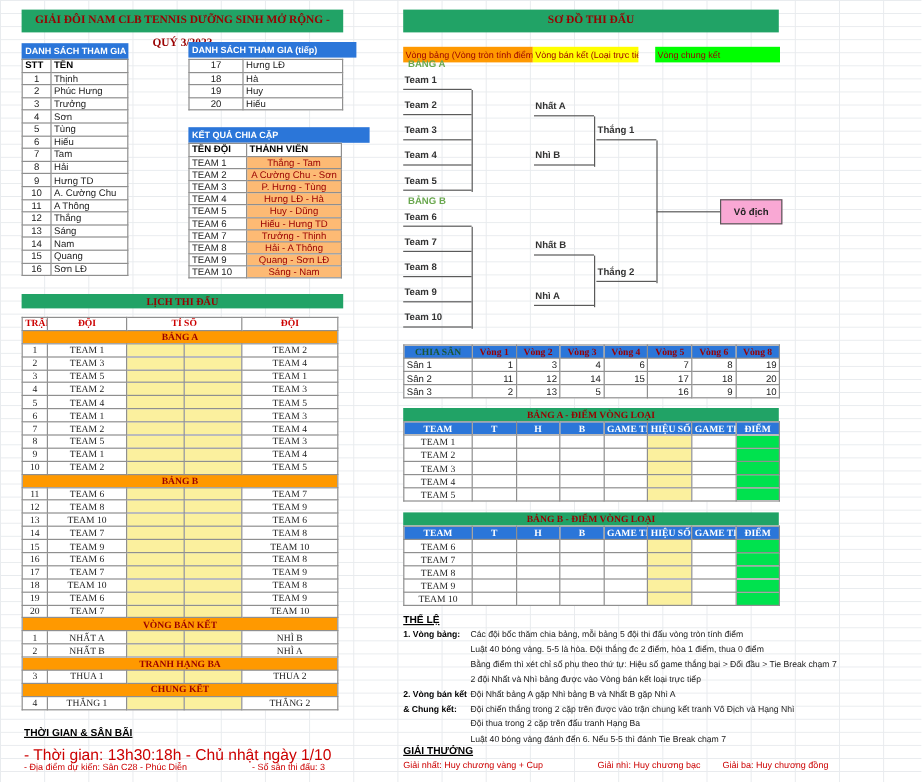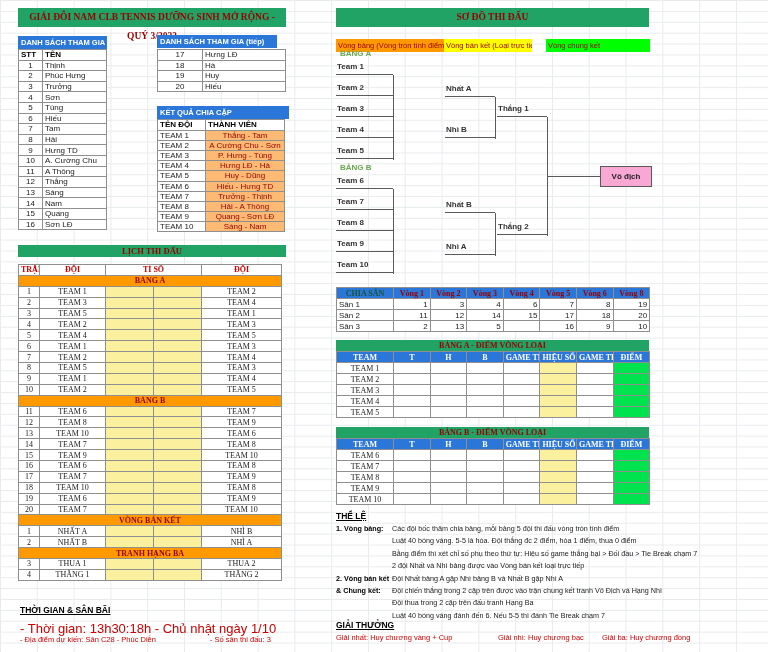--- a/index.html
+++ b/index.html
@@ -54,21 +54,21 @@
          line-height:19px;background:#f9a8d4}
 </style>
 </head>
 <body>
 
 <div class="grid-bg"></div>
 
 <div class="abs bar-green" style="left:18px;top:8px;width:268px;height:19px;line-height:19px;font-size:9.5px">GIẢI ĐÔI NAM CLB TENNIS DƯỠNG SINH MỞ RỘNG - QUÝ 3/2023</div>
 
 <div class="abs bar-blue" style="left:18px;top:36px;width:89px;height:14px">DANH SÁCH THAM GIA</div>
-<div class="abs bar-blue" style="left:157px;top:35px;width:120px;height:13px">DANH SÁCH THAM GIA (tiếp)</div>
+<div class="abs bar-blue" style="left:157px;top:35px;width:140px;height:13px">DANH SÁCH THAM GIA (tiếp)</div>
 
 <table class="abs t-part" style="left:18px;top:49px;width:89px">
   <colgroup>
       <col style="width:24px">
       <col style="width:64px">
     </colgroup>
   <thead>
       <tr>
     <th>STT</th>
     <th>TÊN</th>
@@ -160,21 +160,21 @@
         <td class="c">19</td>
         <td>Huy</td>
       </tr>
       <tr>
         <td class="c">20</td>
         <td>Hiếu</td>
       </tr>
     </tbody>
 </table>
 
-<div class="abs bar-blue" style="left:157px;top:106px;width:132px;height:13px">KẾT QUẢ CHIA CẶP</div>
+<div class="abs bar-blue" style="left:157px;top:106px;width:151px;height:13px">KẾT QUẢ CHIA CẶP</div>
 <table class="abs t-pairs" style="left:157px;top:119px;width:128px">
   <colgroup>
       <col style="width:48px">
       <col style="width:79px">
     </colgroup>
   <thead>
       <tr>
     <th>TÊN ĐỘI</th>
     <th>THÀNH VIÊN</th>
   </tr>
@@ -407,20 +407,23 @@
       </tr>
       <tr>
         <td class="sec" colspan="5">TRANH HẠNG BA</td>
       </tr>
       <tr>
         <td class="c">3</td>
         <td class="c">THUA 1</td>
         <td class="ys"></td>
         <td class="ys"></td>
         <td class="c">THUA 2</td>
+      </tr>
+      <tr>
+        <td class="sec" colspan="5">CHUNG KẾT</td>
       </tr>
       <tr>
         <td class="c">4</td>
         <td class="c">THẮNG 1</td>
         <td class="ys"></td>
         <td class="ys"></td>
         <td class="c">THẮNG 2</td>
       </tr>
     </tbody>
 </table>

